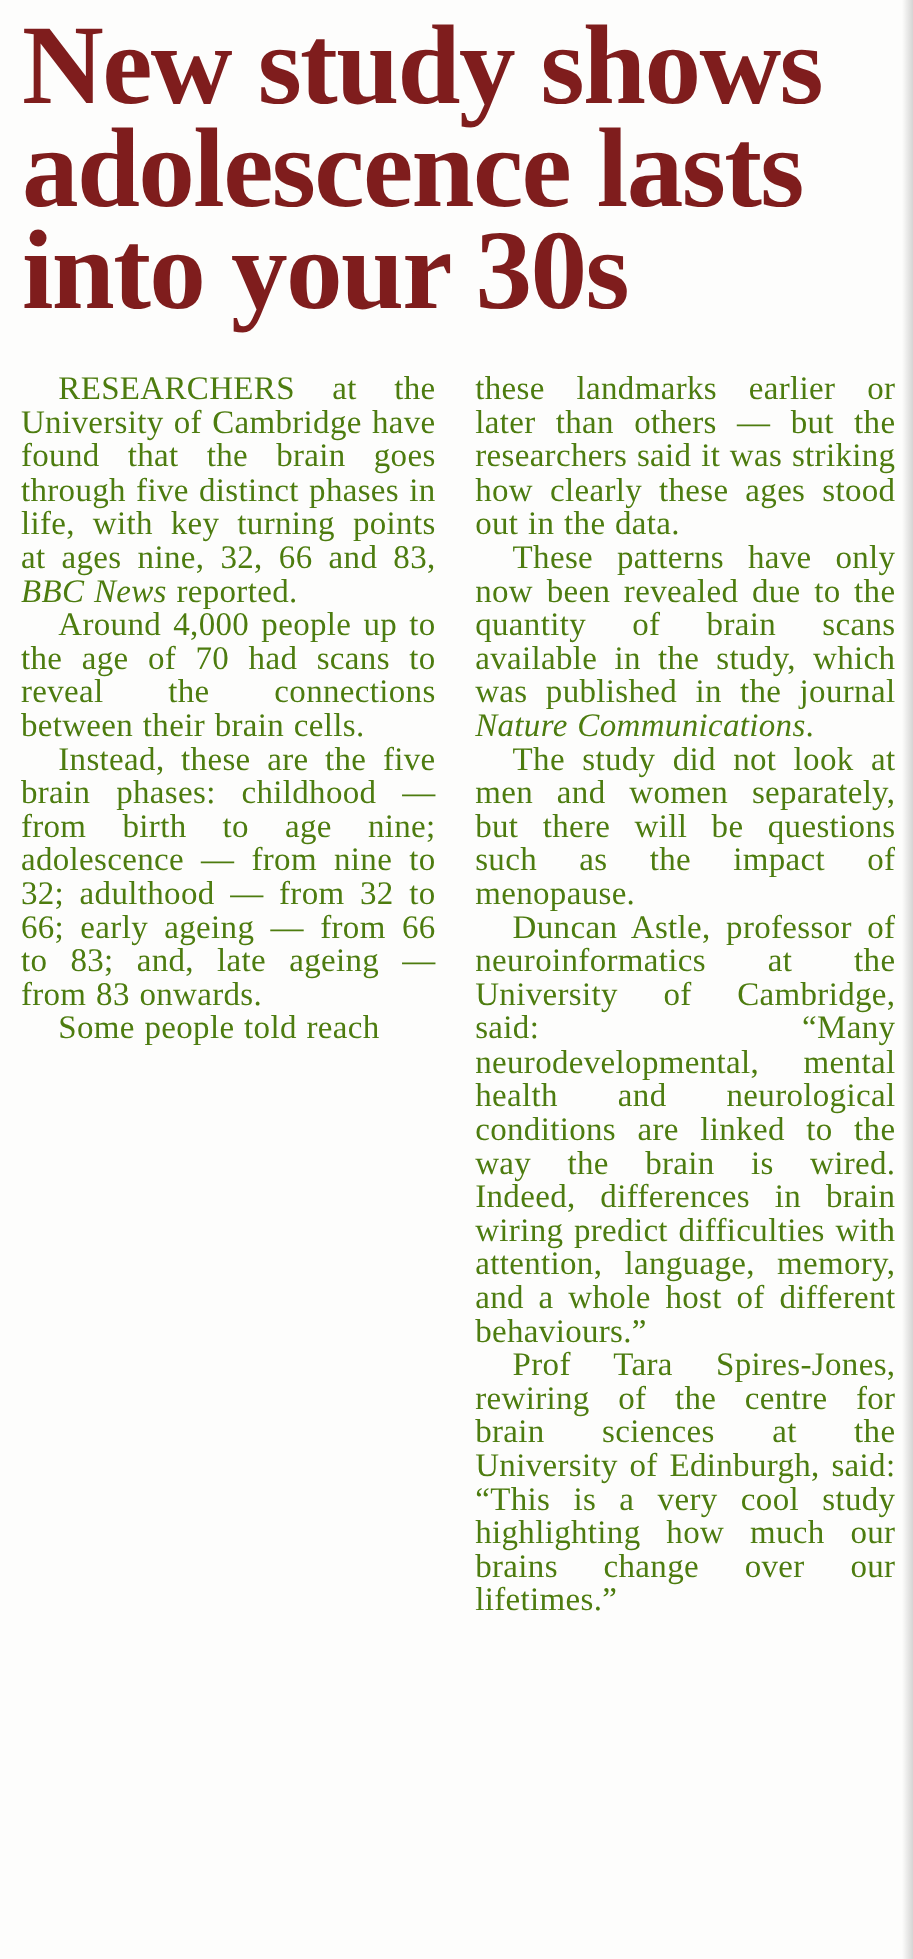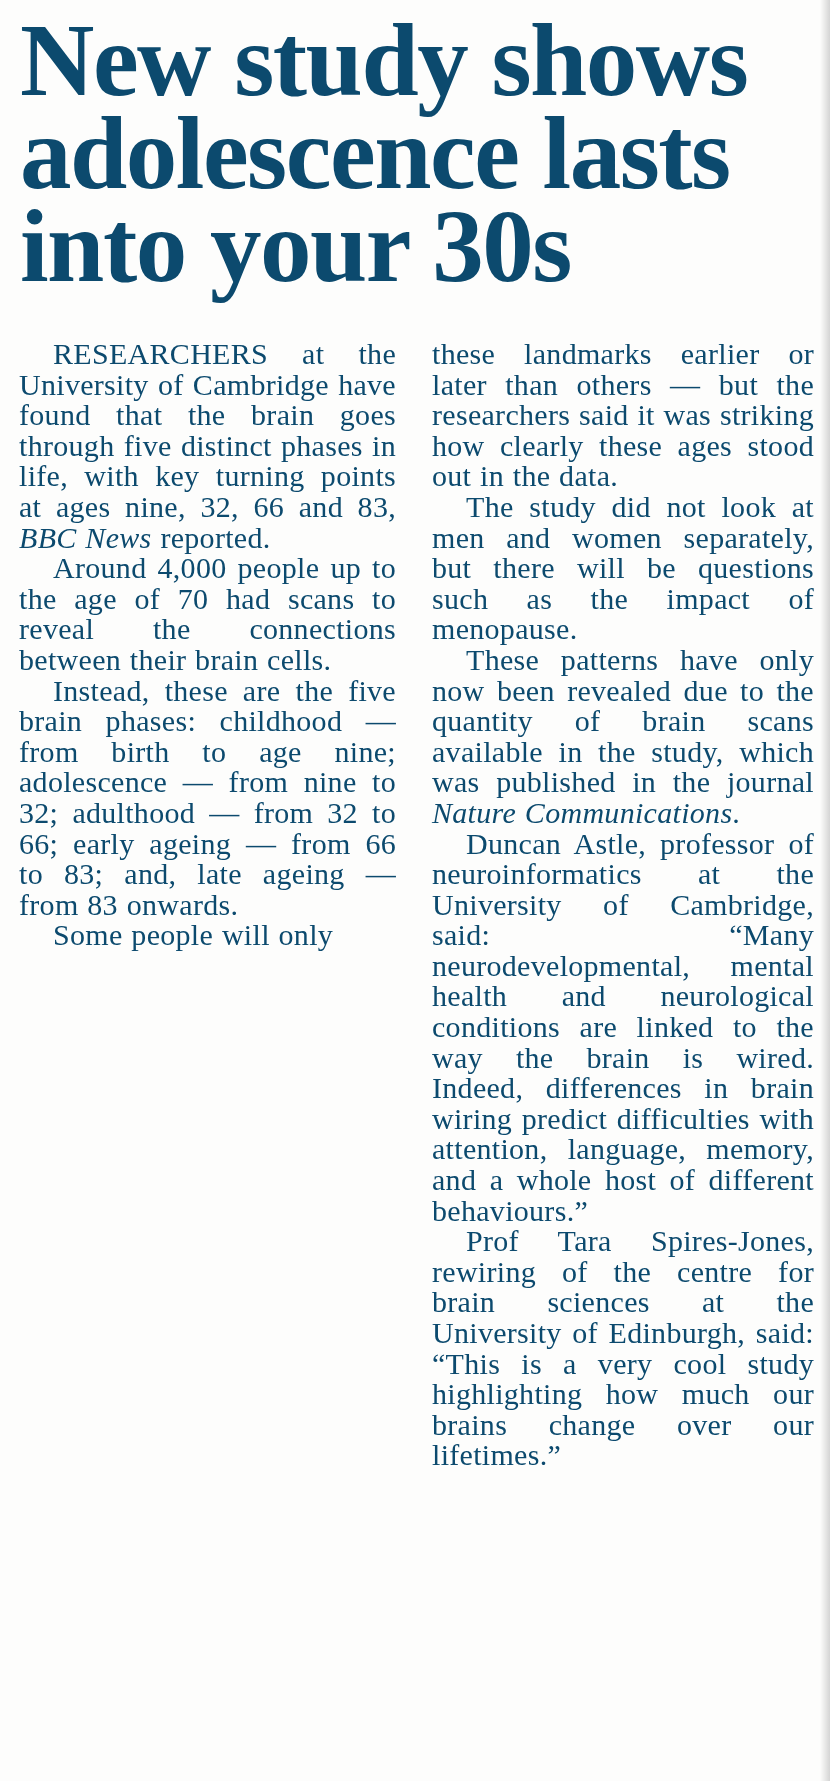--- a/index.html
+++ b/index.html
@@ -28,21 +28,21 @@
     background: linear-gradient(to right, rgba(0,0,0,0), rgba(0,0,0,0.16));
     pointer-events: none;
   }
   .headline {
     margin: 0;
     padding: 14px 14px 0 20px;
     font-size: 103px;
     line-height: 93px;
     font-weight: bold;
     letter-spacing: -1.5px;
-    color: #0c4a6e;
+    color: #7f1d1d;
     font-family: "Liberation Serif", "DejaVu Serif", serif;
   }
   .columns {
     display: flex;
     gap: 36px;
     padding: 0 16px 0 19px;
     margin-top: 46px;
     box-sizing: border-box;
   }
   .col {
@@ -51,43 +51,43 @@
   .col-left  { width: 377px; }
   .col-right { width: 382px; }
   .col p {
     margin: 0;
     font-size: 30px;
     line-height: 30.6px;
     text-align: justify;
     text-indent: 34px;
     letter-spacing: 0.3px;
     word-spacing: 1px;
-    color: #0c4a6e;
+    color: #4d7c0f;
   }
   .col p.noindent {
     text-indent: 0;
   }
   .col p em {
     font-style: italic;
   }
 </style>
 </head>
 <body>
 
 <div class="page">
   <h1 class="headline">New study shows adolescence lasts into your 30s</h1>
 
   <div class="columns">
     <div class="col col-left">
         <p><span>RESEARCHERS at the University of Cambridge have found that the brain goes through five distinct phases in life, with key turning points at ages nine, 32, 66 and 83, </span><em>BBC News</em><span> reported.</span></p>
         <p><span>Around 4,000 people up to the age of 70 had scans to reveal the connections between their brain cells.</span></p>
         <p><span>Instead, these are the five brain phases: childhood — from birth to age nine; adolescence — from nine to 32; adulthood — from 32 to 66; early ageing — from 66 to 83; and, late ageing — from 83 onwards.</span></p>
-        <p><span>Some people will only</span></p>
+        <p><span>Some people told reach</span></p>
       </div>
     <div class="col col-right">
         <p class="noindent"><span>these landmarks earlier or later than others — but the researchers said it was striking how clearly these ages stood out in the data.</span></p>
+        <p><span>These patterns have only now been revealed due to the quantity of brain scans available in the study, which was published in the journal </span><em>Nature Communications</em><span>.</span></p>
         <p><span>The study did not look at men and women separately, but there will be questions such as the impact of menopause.</span></p>
-        <p><span>These patterns have only now been revealed due to the quantity of brain scans available in the study, which was published in the journal </span><em>Nature Communications</em><span>.</span></p>
         <p><span>Duncan Astle, professor of neuroinformatics at the University of Cambridge, said: “Many neurodevelopmental, mental health and neurological conditions are linked to the way the brain is wired. Indeed, differences in brain wiring predict difficulties with attention, language, memory, and a whole host of different behaviours.”</span></p>
         <p><span>Prof Tara Spires-Jones, rewiring of the centre for brain sciences at the University of Edinburgh, said: “This is a very cool study highlighting how much our brains change over our lifetimes.”</span></p>
       </div>
   </div>
 </div>
 
 </body></html>

